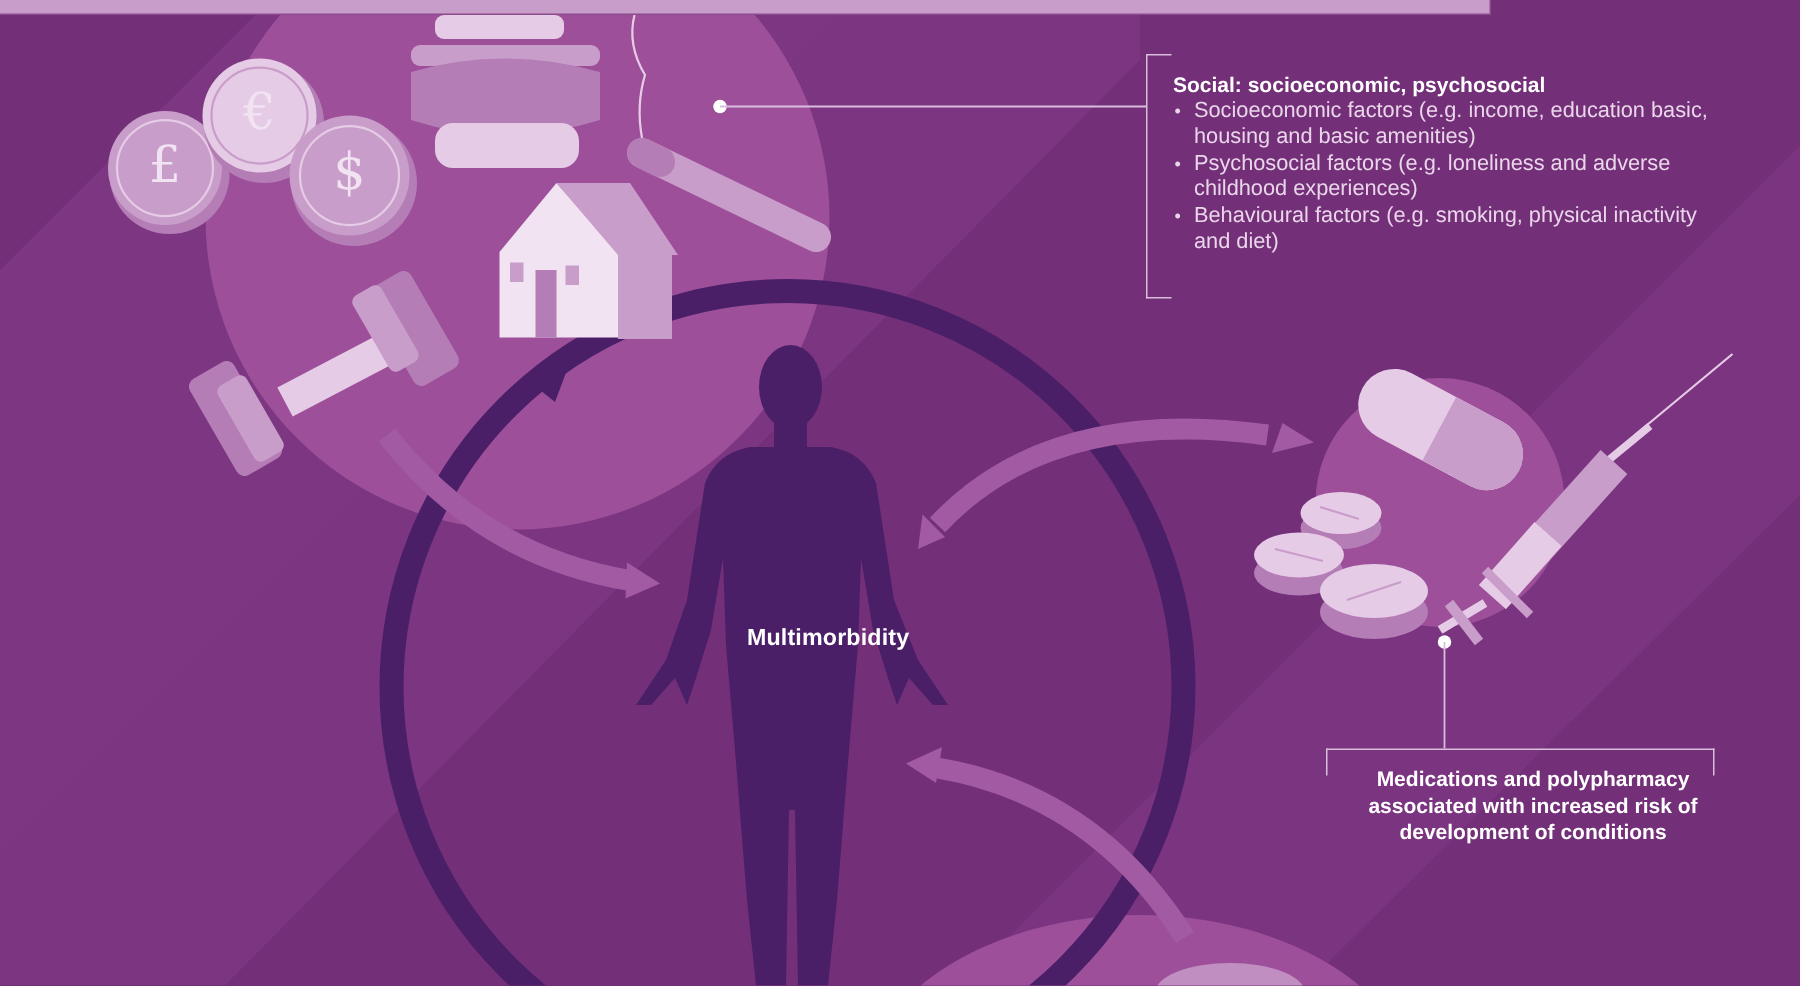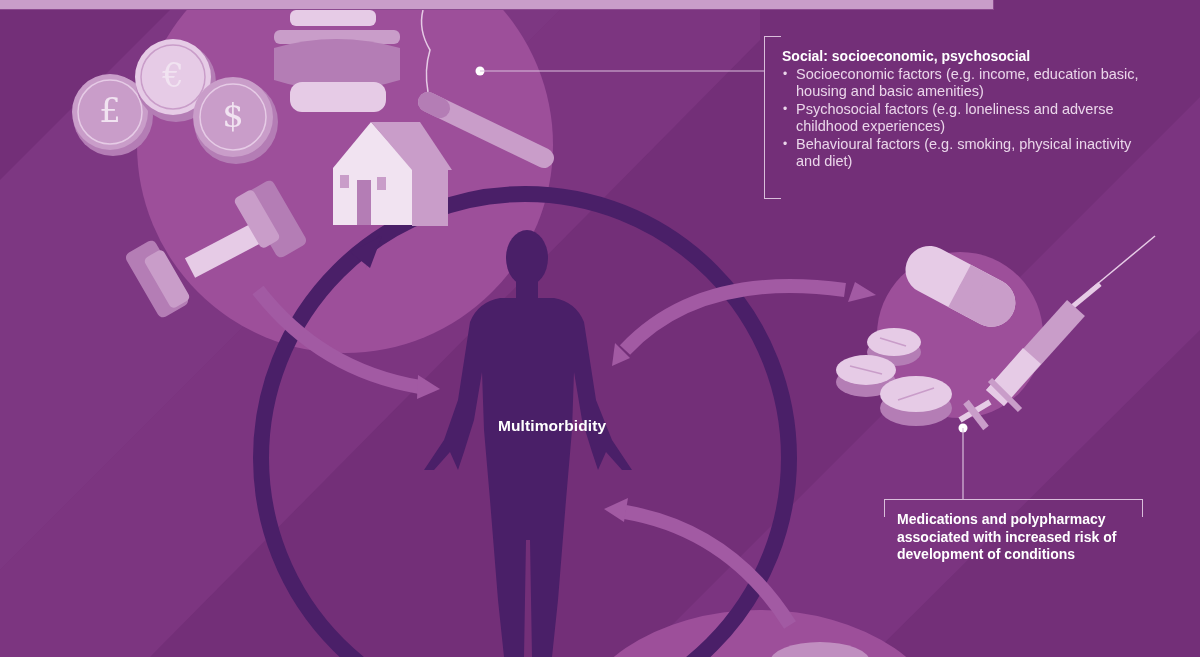--- a/index.html
+++ b/index.html
@@ -15,21 +15,21 @@
     background: #c99dc9; border-bottom: 1px solid #8c4a8f; border-right: 1px solid #8c4a8f;
   }
   .callout {
     position: absolute; color: #ead6ea; font-size: 14.5px; line-height: 17.5px;
   }
   .callout .title { font-weight: bold; color: #ffffff; font-size: 14px; }
   .callout ul { list-style: none; margin: 0; padding: 0; }
   .callout li { position: relative; padding-left: 14px; }
   .callout li::before { content: "\2022"; position: absolute; left: 1px; top: 0; color: #ead6ea; font-size: 12px; }
   .social-callout { left: 782px; top: 48px; width: 360px; }
-  .med-callout { left: 897px; top: 511px; width: 250px; font-weight: bold; color: #ffffff; font-size: 14px; line-height: 17.5px; }
+  .med-callout { left: 897px; top: 511px; width: 250px; font-weight: bold; color: #ffffff; font-size: 14px; line-height: 17.5px; text-align: center; }
   .center-label {
     position: absolute; left: 458px; top: 417px; color: #ffffff;
     font-weight: bold; font-size: 15.5px; letter-spacing: 0.1px; margin-left: 40px;
   }
   .bracket { position: absolute; border-color: #d9bedb; border-style: solid; }
   .coin-glyph {
     position: absolute; color: #f1e3f1; font-family: "DejaVu Serif", serif;
     font-size: 34px; text-align: center; width: 60px;
   }
 </style>

